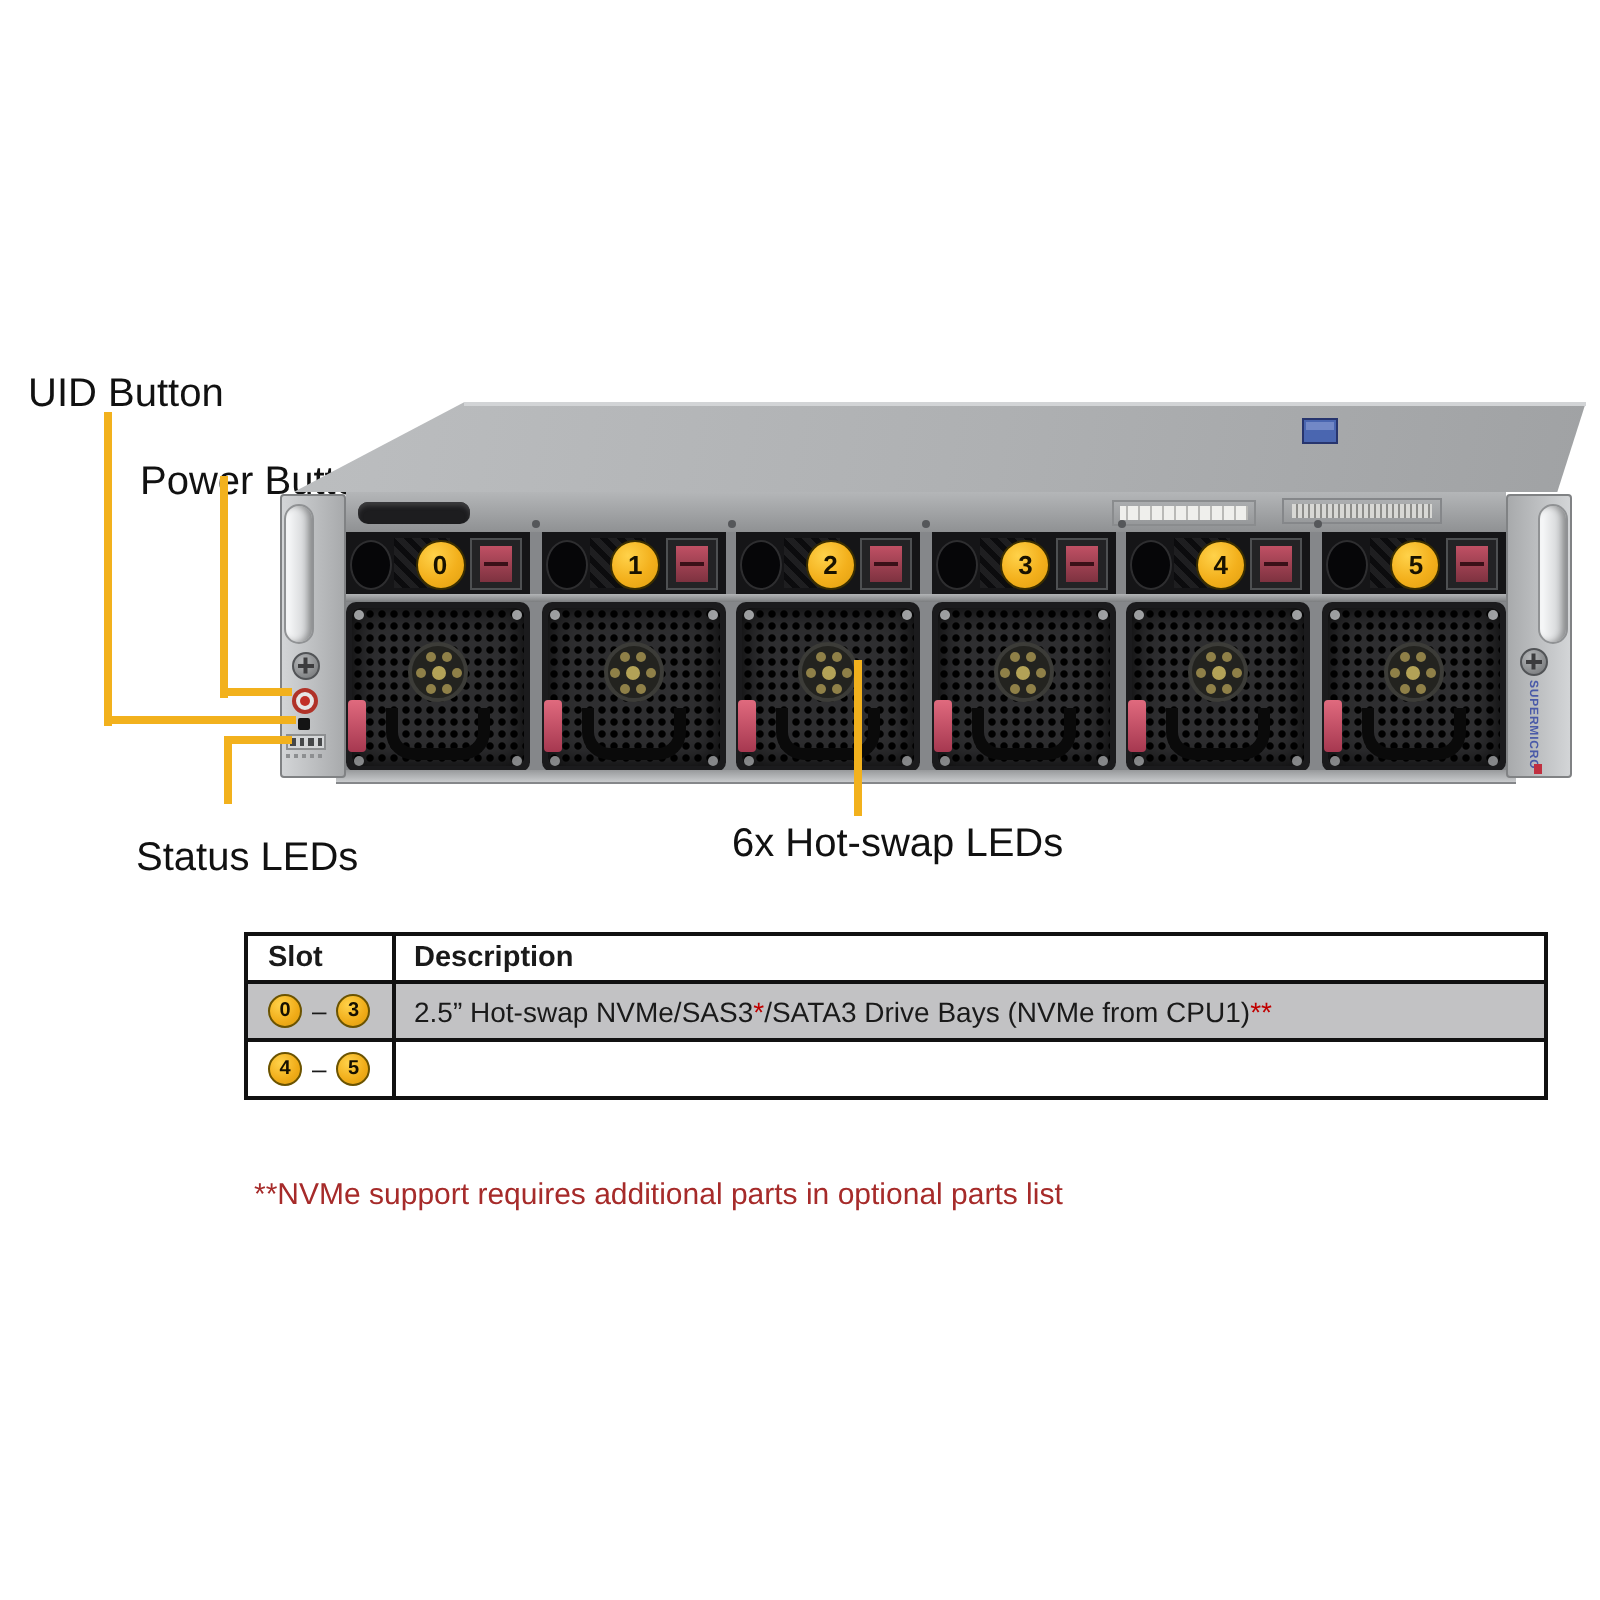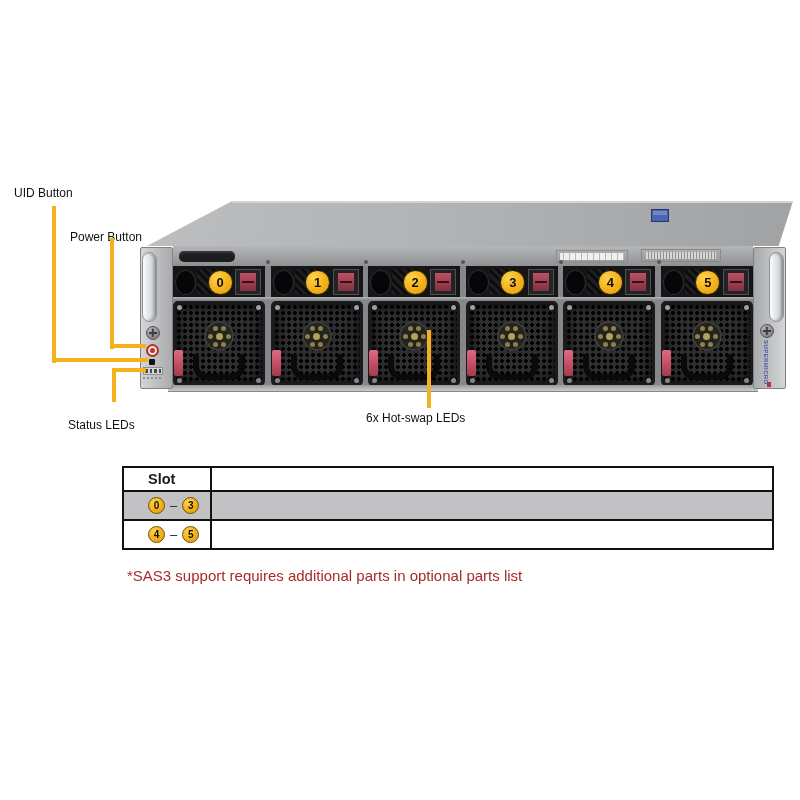--- a/index.html
+++ b/index.html
@@ -1,20 +1,20 @@
 <!DOCTYPE html>
 <html><head>
 <meta charset="utf-8">
 <style>
   html,body{margin:0;padding:0;background:#fff;}
   #page{position:relative;width:800px;height:800px;background:#ffffff;overflow:hidden;
         font-family:"Liberation Sans", sans-serif;color:#1a1a1a;}
 
   
-  .callout-label{position:absolute;font-size:12px;color:#111;white-space:nowrap;}
+  .callout-label{position:absolute;font-size:20px;color:#111;white-space:nowrap;}
   .cline{position:absolute;background:#F2B11D;z-index:6;}
 
   
   .cover{position:absolute;left:141px;top:201px;width:652px;height:45px;
          background:linear-gradient(100deg,#bcbec0 0%,#aeb0b2 55%,#a0a2a4 100%);
          clip-path:polygon(14% 0%,100% 0%,97.8% 100%,0.9% 100%);}
   .cover-edge{position:absolute;left:232px;top:201px;width:561px;height:2px;background:#d2d4d6;}
   .sticker-blue{position:absolute;left:651px;top:209px;width:16px;height:11px;background:#4a66b0;
          border:1px solid #27356e;}
   .sticker-blue:before{content:"";position:absolute;left:1px;top:1px;right:1px;height:4px;background:#7288c6;}
@@ -95,21 +95,21 @@
         background:repeating-linear-gradient(90deg,#8d8f91 0 2px,transparent 2px 4px);}
   .brand-v{position:absolute;left:9px;top:92px;height:42px;writing-mode:vertical-rl;
         font-size:6px;font-weight:bold;letter-spacing:.4px;color:#4a5aa8;}
   .brand-mark{position:absolute;left:13px;top:134px;width:4px;height:5px;background:#c03040;}
 
   
   .tbl{position:absolute;left:122px;top:466px;width:652px;border:2px solid #111;background:#fff;box-sizing:border-box;}
   .trow{display:flex;align-items:center;}
   .thead-row{height:22px;border-bottom:2px solid #111;font-weight:bold;font-size:14.5px;}
   .c-slot{width:62px;min-width:62px;align-self:stretch;display:flex;align-items:center;
-        border-right:2px solid #111;padding-left:24px;box-sizing:content-box;}
+        border-right:2px solid #111;padding-left:10px;box-sizing:content-box;}
   .c-desc{flex:1;padding-left:9px;}
   .drow{height:27px;font-size:14px;border-bottom:2px solid #111;}
   .drow:last-child{border-bottom:none;}
   .row-gray{background:#c2c2c4;}
   .slot-badge{width:17px;height:17px;border-radius:50%;min-width:17px;
         background:radial-gradient(circle at 35% 30%,#ffd24a 0%,#f0ac18 60%,#dc9c0e 100%);
         border:1px solid #6b5300;color:#161000;font-size:10px;font-weight:bold;
         display:flex;align-items:center;justify-content:center;box-sizing:border-box;}
   .slot-dash{margin:0 5px;font-size:13px;}
   .star{color:#C00000;}
@@ -283,32 +283,34 @@
       <div class="screw-x1"></div>
       <div class="screw-x2"></div>
     </div>
     <div class="brand-v">SUPERMICRO</div>
     <div class="brand-mark"></div>
   </div>
 
   <div class="tbl">
     <div class="trow thead-row">
       <div class="c-slot">Slot</div>
+      <div class="c-desc">Description</div>
     </div>
     <div class="trow drow row-gray">
       <div class="c-slot">
         <span class="slot-badge">0</span>
         <span class="slot-dash">–</span>
         <span class="slot-badge">3</span>
       </div>
+      <div class="c-desc"><span>2.5” Hot-swap NVMe/SAS3</span><span class="star">*</span><span>/SATA3 Drive Bays (NVMe from CPU1)</span><span class="star">**</span></div>
     </div>
     <div class="trow drow">
       <div class="c-slot">
         <span class="slot-badge">4</span>
         <span class="slot-dash">–</span>
         <span class="slot-badge">5</span>
       </div>
     </div>
   </div>
 
-  <div class="footnote" style="top:567px;">*SAS3 support requires additional parts in optional parts list</div>
+  <div class="footnote" style="top:589px;">**NVMe support requires additional parts in optional parts list</div>
 
 </div>
 
 </body></html>

